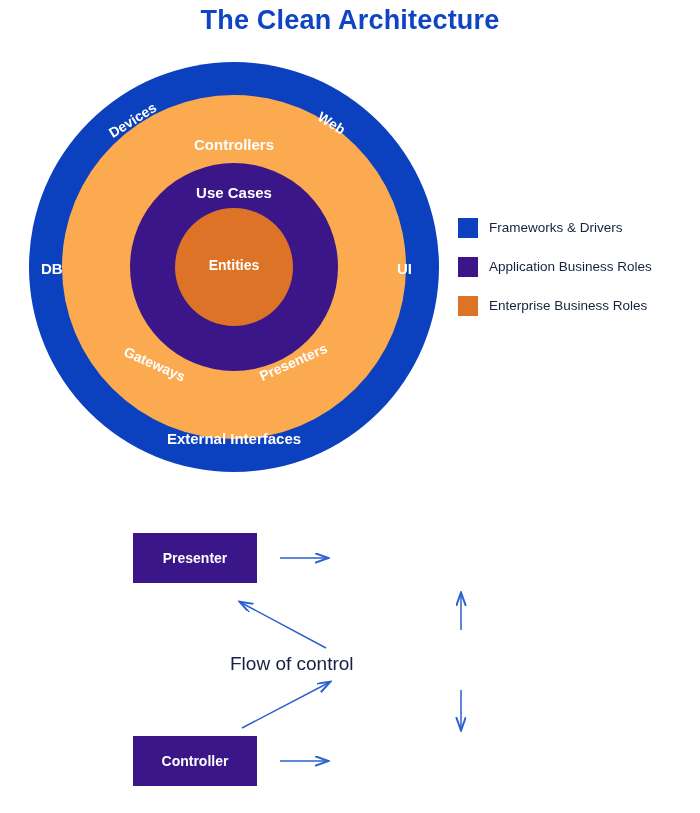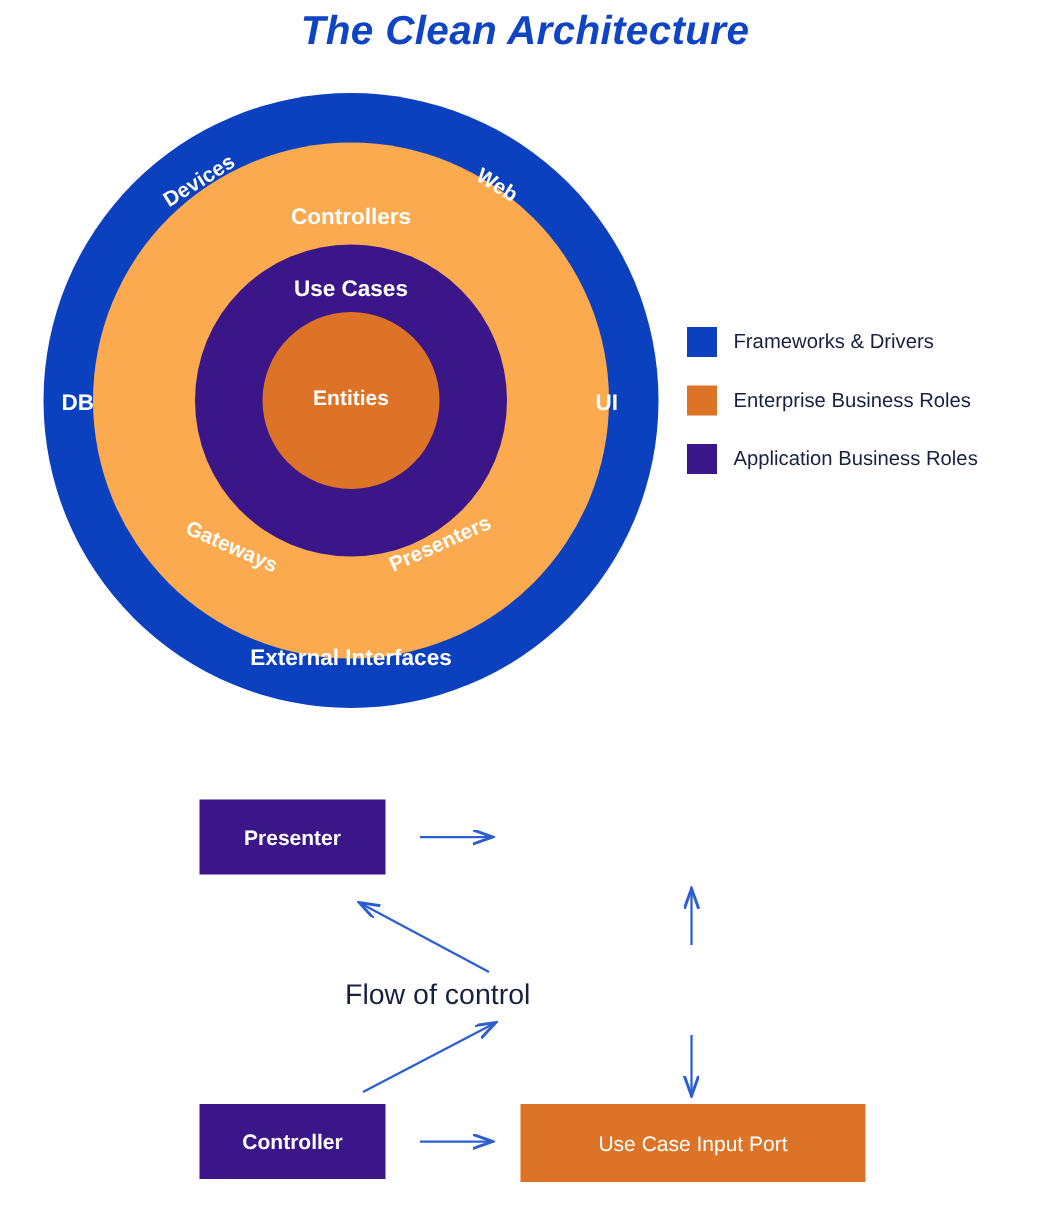--- a/index.html
+++ b/index.html
@@ -23,21 +23,20 @@
     position: absolute;
     top: 0px;
     left: 0;
     width: 700px;
     text-align: center;
     font-size: 27px;
     font-weight: bold;
     letter-spacing: 0.2px;
     color: #0f45c4;
     line-height: 40px;
-    font-style: italic;
   }
 
   
   #circle-diagram {
     position: absolute;
     left: 29px;
     top: 62px;
     width: 410px;
     height: 410px;
   }
@@ -226,27 +225,27 @@
 
 <div id="legend">
 
   <div class="legend-row">
     <div class="legend-swatch" style="background:#0B41BE"></div>
     <div class="legend-text">Frameworks &amp; Drivers</div>
   </div>
 
 
   <div class="legend-row">
+    <div class="legend-swatch" style="background:#3A1689"></div>
+    <div class="legend-text">Application Business Roles</div>
+  </div>
+
+  <div class="legend-row">
     <div class="legend-swatch" style="background:#DD7327"></div>
     <div class="legend-text">Enterprise Business Roles</div>
-  </div>
-
-  <div class="legend-row">
-    <div class="legend-swatch" style="background:#3A1689"></div>
-    <div class="legend-text">Application Business Roles</div>
   </div>
 </div>
 
 <div id="flow-diagram">
 
   <svg id="flow-svg" viewBox="0 0 700 313">
     <defs>
       <marker id="ah" markerWidth="10" markerHeight="10" refX="8.6" refY="3.2" orient="auto" markerUnits="strokeWidth">
         <path d="M0,0 L9,3.2 L0,6.4" fill="none" stroke="#2B5FD0" stroke-width="1.3"></path>
       </marker>
@@ -264,16 +263,15 @@
 
     <line x1="242" y1="228" x2="330" y2="182" stroke="#2B5FD0" stroke-width="1.5" marker-end="url(#ah)"></line>
   </svg>
 
   <div class="flow-box left" id="box-presenter">Presenter</div>
 
   <div class="flow-box left" id="box-controller">Controller</div>
 
 
 
-  <div class="flow-box right" id="box-input-port">Use Case Input Port</div>
 </div>
 
 <div id="flow-of-control-label">Flow of control</div>
 
 </body></html>

